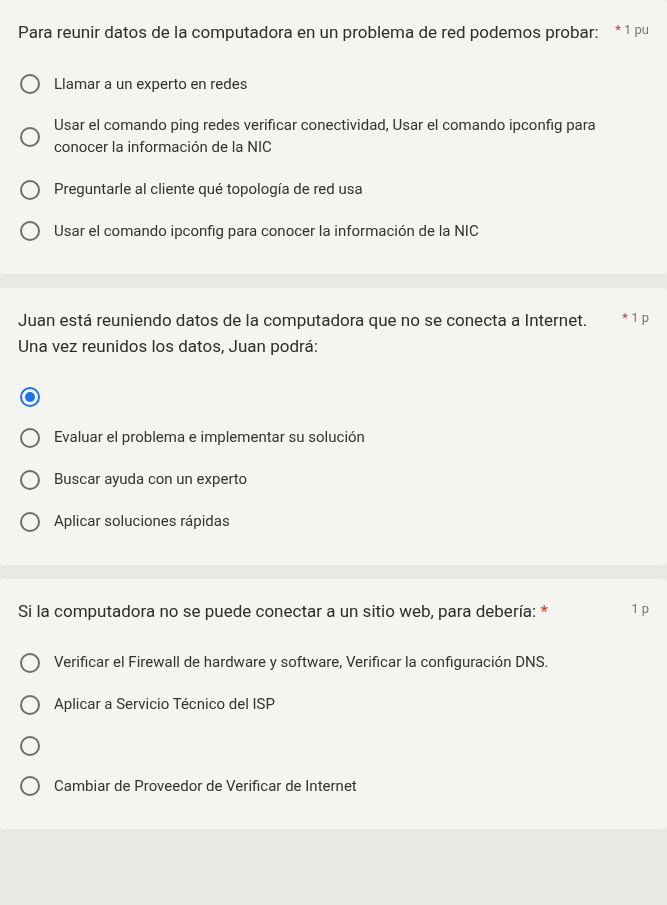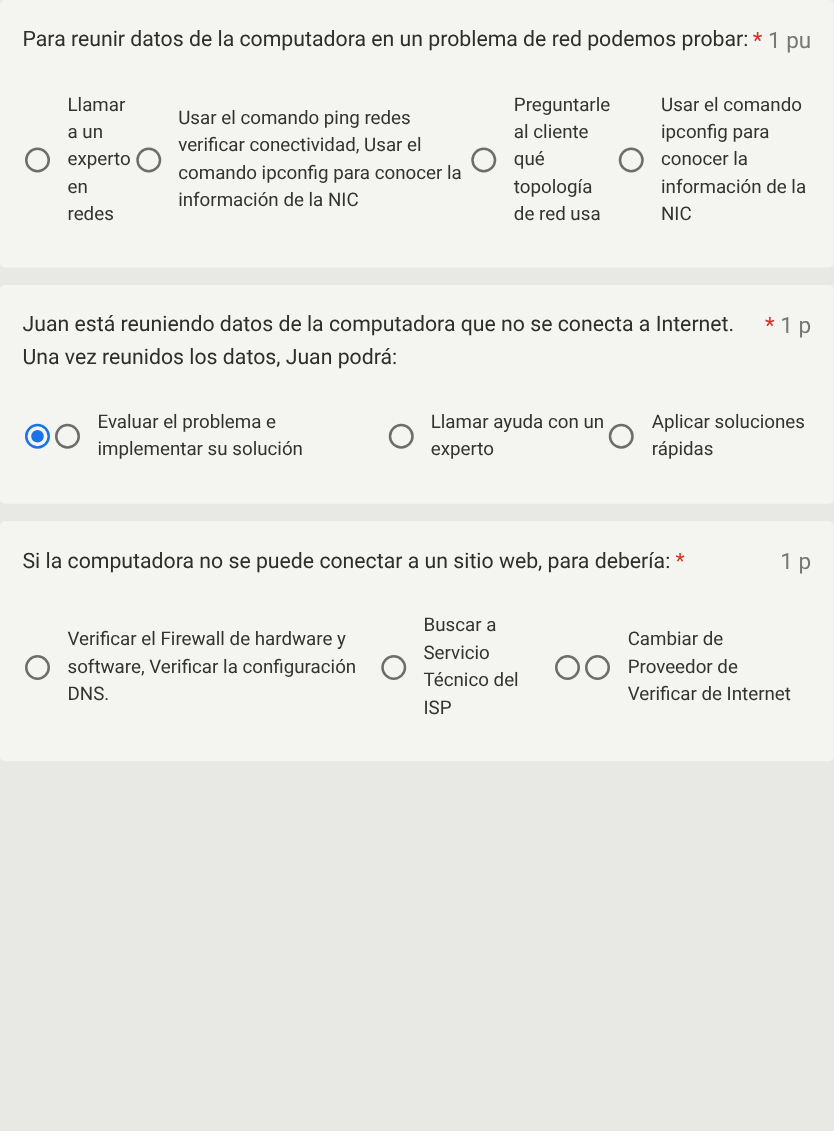--- a/index.html
+++ b/index.html
@@ -22,27 +22,27 @@
     gap: 2px;
     margin-bottom: 18px;
   }
   .q-text {
     font-size: 17px;
     line-height: 1.5;
     color: #2e2e2e;
     flex: 1;
   }
   .points {
-    font-size: 18px;
+    font-size: 13px;
     color: #777;
     white-space: nowrap;
     padding-top: 2px;
   }
   .req { color: #d93025; }
-  .options { display: flex; flex-direction: row; gap: 0; }
+  .options { display: flex; flex-direction: column; gap: 0; }
   .opt {
     display: flex;
     align-items: center;
     gap: 14px;
     padding: 10px 2px;
     cursor: pointer;
   }
   .opt-label {
     font-size: 15px;
     line-height: 1.45;
@@ -112,21 +112,21 @@
   <div class="options">
     <div class="opt">
       <span class="radio selected"></span>
     </div>
     <div class="opt">
       <span class="radio"></span>
       <span class="opt-label">Evaluar el problema e implementar su solución</span>
     </div>
     <div class="opt">
       <span class="radio"></span>
-      <span class="opt-label">Llamar ayuda con un experto</span>
+      <span class="opt-label">Buscar ayuda con un experto</span>
     </div>
     <div class="opt">
       <span class="radio"></span>
       <span class="opt-label">Aplicar soluciones rápidas</span>
     </div>
   </div>
 </div>
 
 <div class="card">
   <div class="q-head">
@@ -138,21 +138,21 @@
       <span>1 p</span>
     </div>
   </div>
   <div class="options">
     <div class="opt">
       <span class="radio"></span>
       <span class="opt-label">Verificar el Firewall de hardware y software, Verificar la configuración DNS.</span>
     </div>
     <div class="opt">
       <span class="radio"></span>
-      <span class="opt-label">Buscar a Servicio Técnico del ISP</span>
+      <span class="opt-label">Aplicar a Servicio Técnico del ISP</span>
     </div>
     <div class="opt">
       <span class="radio"></span>
     </div>
     <div class="opt">
       <span class="radio"></span>
       <span class="opt-label">Cambiar de Proveedor de Verificar de Internet</span>
     </div>
   </div>
 </div>

